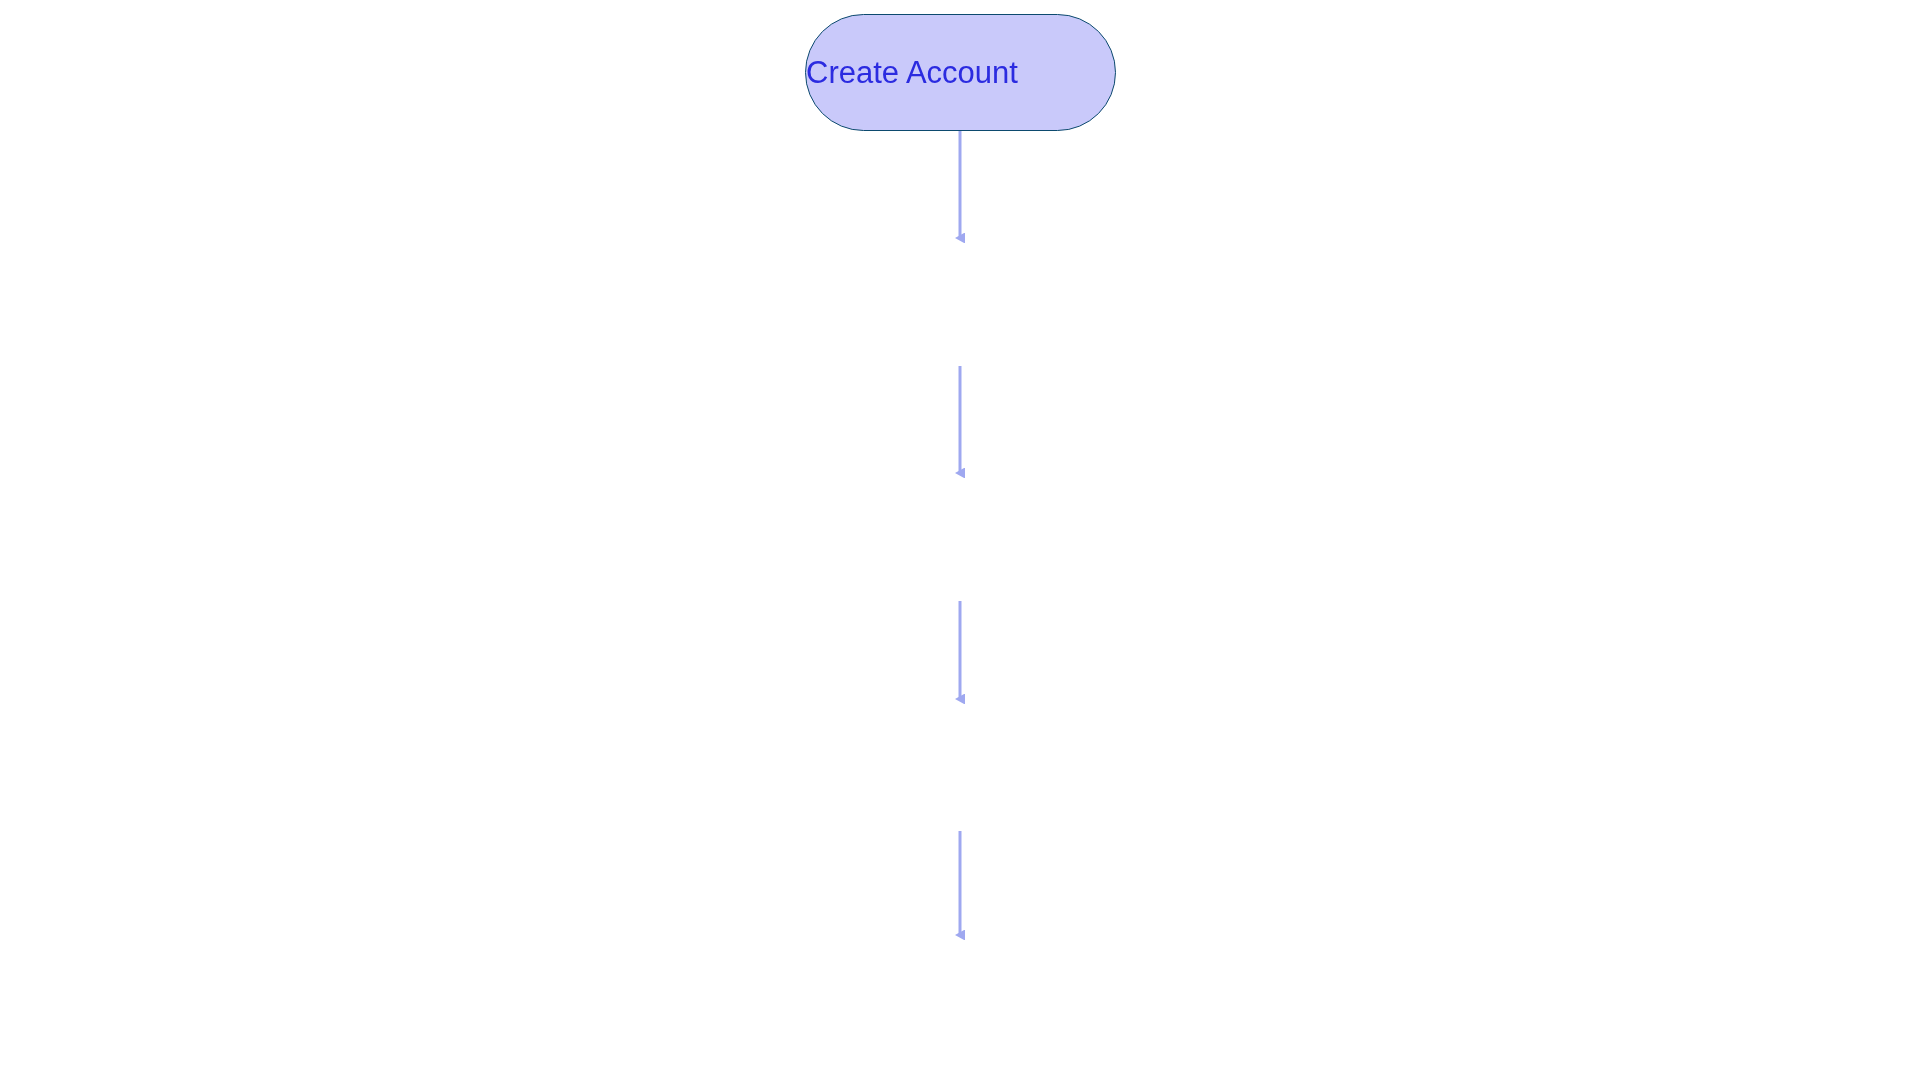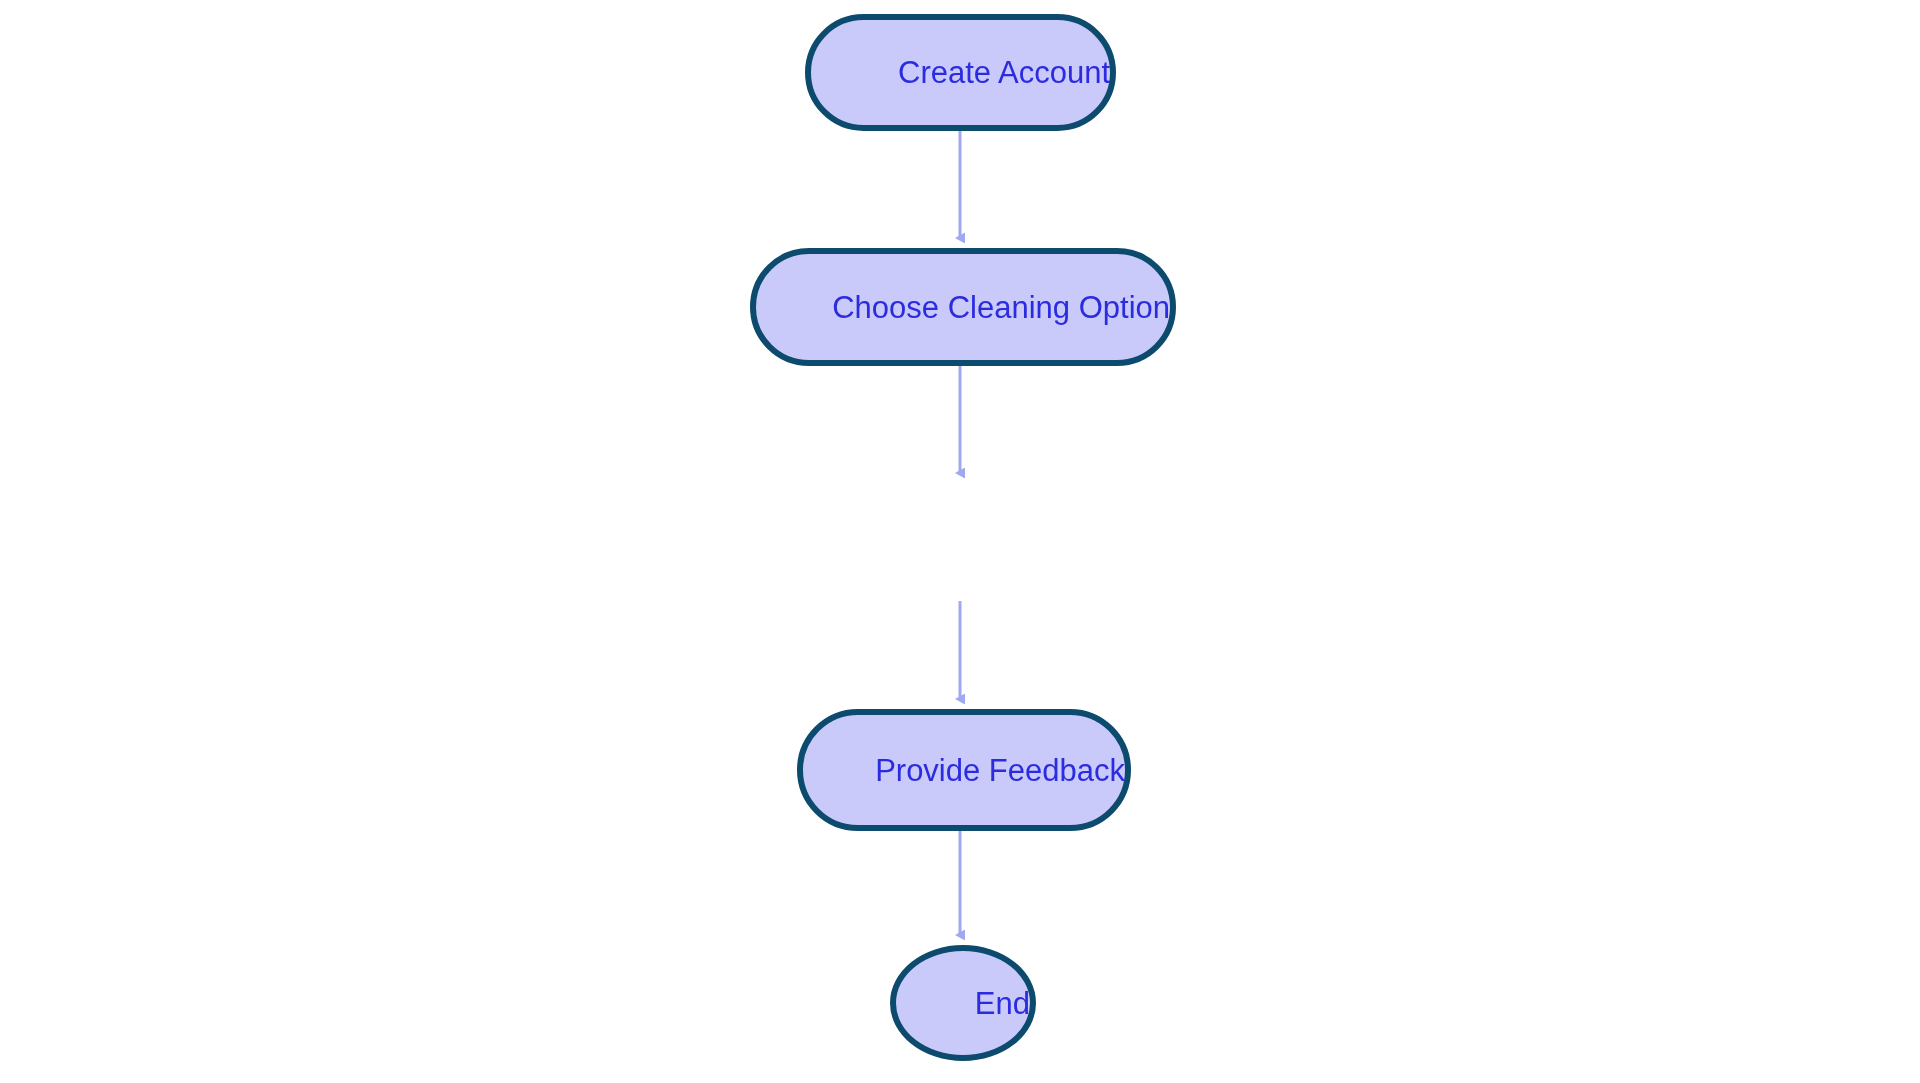--- a/index.html
+++ b/index.html
@@ -30,23 +30,23 @@
     width: 1920px;
     height: 1083px;
     pointer-events: none;
   }
 
   .node {
     position: absolute;
     box-sizing: border-box;
     display: flex;
     align-items: center;
-    justify-content: flex-end;
+    justify-content: flex-start;
     background: #c9c9fa;
-    border: 6px solid #0c4a6e;
+    border: 1px solid #0c4a6e;
     color: #2b2be0;
     font-family: "Liberation Sans", sans-serif;
     font-weight: 400;
     text-align: center;
     white-space: nowrap;
     line-height: 1;
   }
 
   .node.pill {
     border-radius: 9999px;
@@ -94,26 +94,17 @@
 
     <g>
       <line x1="960" y1="831" x2="960" y2="935" stroke="#9fa8f0" stroke-width="3" marker-end="url(#arrowhead)"></line>
     </g>
   </svg>
 
   <div class="node pill" id="node-create-account">
     <span class="node-label">Create Account</span>
   </div>
 
-  <div class="node pill" id="node-choose-option">
-    <span class="node-label">Choose Cleaning Option</span>
-  </div>
 
 
-  <div class="node pill" id="node-provide-feedback">
-    <span class="node-label">Provide Feedback</span>
-  </div>
 
-  <div class="node terminator" id="node-end">
-    <span class="node-label">End</span>
-  </div>
 
 </div>
 
 </body></html>

